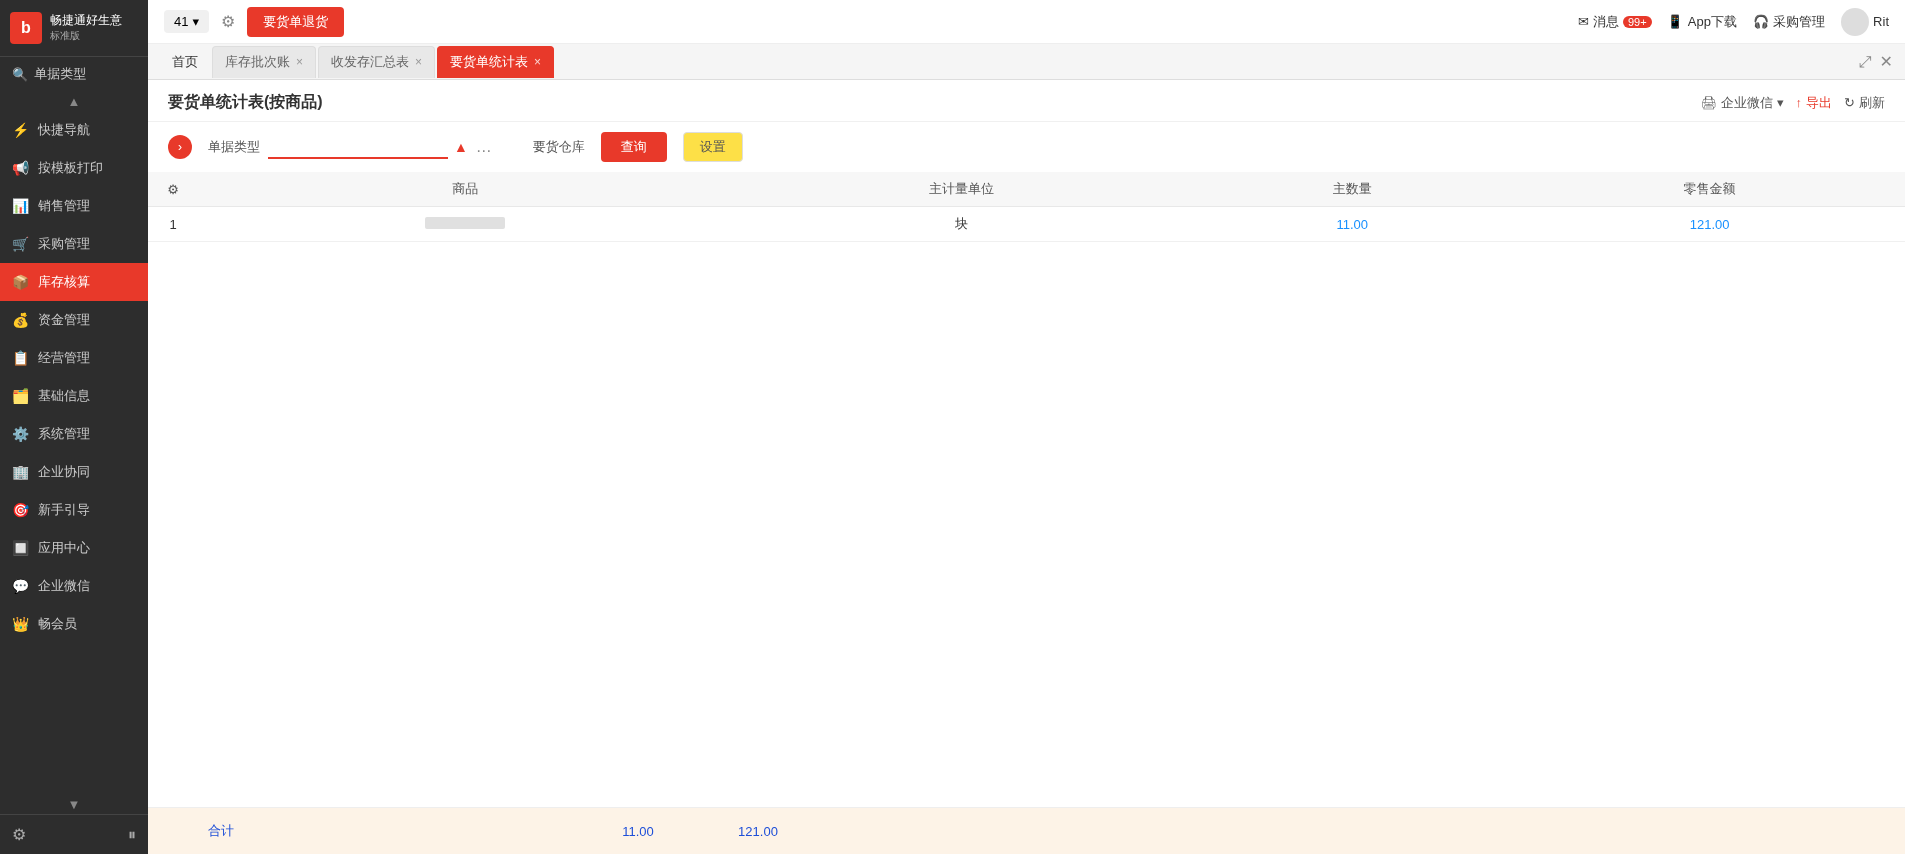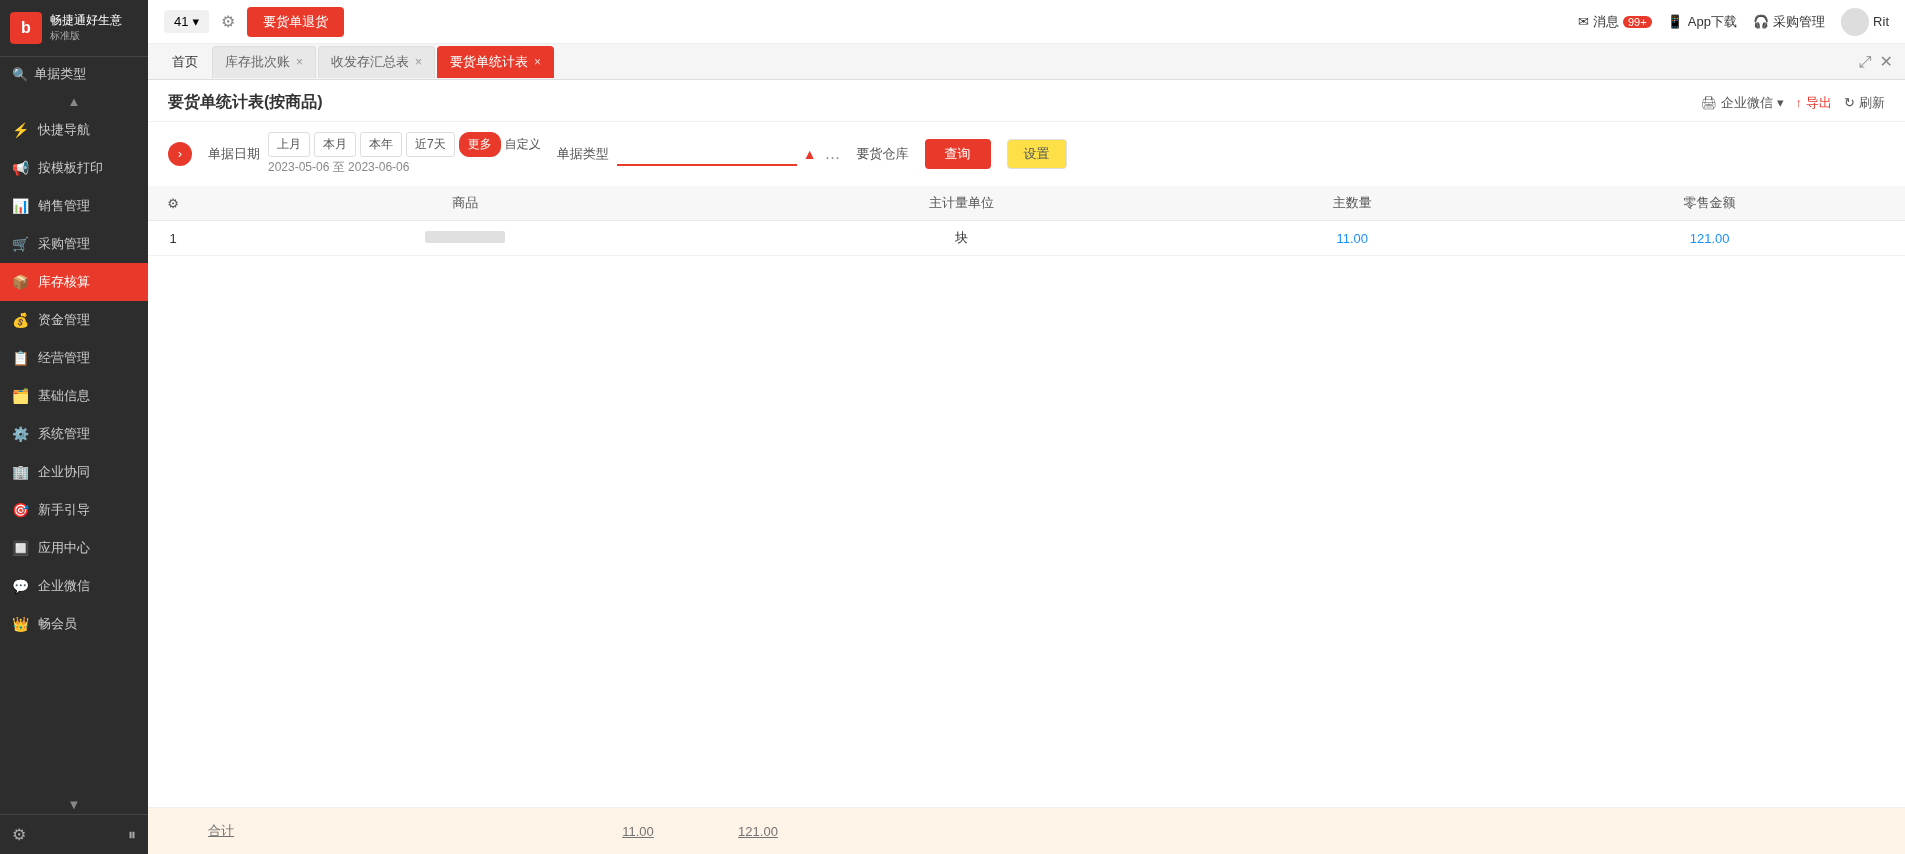--- a/index.html
+++ b/index.html
@@ -314,20 +314,21 @@
     .filter-more-btn {
       color: #888;
       cursor: pointer;
       font-size: 16px;
     }
 
     .warehouse-filter {
       display: flex;
       align-items: flex-end;
       gap: 6px;
+      margin-left: 25px;
     }
 
     .query-btn {
       background: #e8392a;
       color: #fff;
       border: none;
       border-radius: 4px;
       padding: 6px 20px;
       font-size: 13px;
       cursor: pointer;
@@ -397,23 +398,22 @@
       border-top: 1px solid #eee;
       display: flex;
       align-items: center;
       padding: 8px 0;
       flex-shrink: 0;
     }
     .footer-cell {
       padding: 6px 12px;
       font-size: 13px;
       font-weight: 500;
-      color: #737373;
+      color: #1d4ed8;
       text-align: center;
-      text-decoration: underline;
     }
     .footer-label { width: 280px; padding-left: 24px; text-align: left; }
     .footer-num { width: 120px; }
 
     
     .scroll-arrow {
       display: flex;
       justify-content: center;
       align-items: center;
       height: 20px;
@@ -579,34 +579,20 @@
         <div class="header-action-btn">
           <span>↻</span>
           <span>刷新</span>
         </div>
       </div>
     </div>
 
     <div class="filter-bar">
       <div class="expand-btn">›</div>
 
-      <div class="filter-group">
-        <span class="filter-label">单据日期</span>
-        <div class="date-filter-wrap">
-          <div class="date-quick-btns">
-            <button class="quick-btn">上月</button>
-            <button class="quick-btn">本月</button>
-            <button class="quick-btn">本年</button>
-            <button class="quick-btn">近7天</button>
-            <button class="quick-btn more">更多</button>
-            <span style="font-size:12px;color:#555;cursor:pointer;">自定义</span>
-          </div>
-          <div class="date-range-text">2023-05-06 至 2023-06-06</div>
-        </div>
-      </div>
 
       <div class="filter-group">
         <span class="filter-label">单据类型</span>
         <div class="filter-select-wrap">
           <input type="text" class="filter-input" style="">
           <span class="filter-dropdown-arrow">▲</span>
         </div>
         <span class="filter-more-btn">…</span>
       </div>
 

